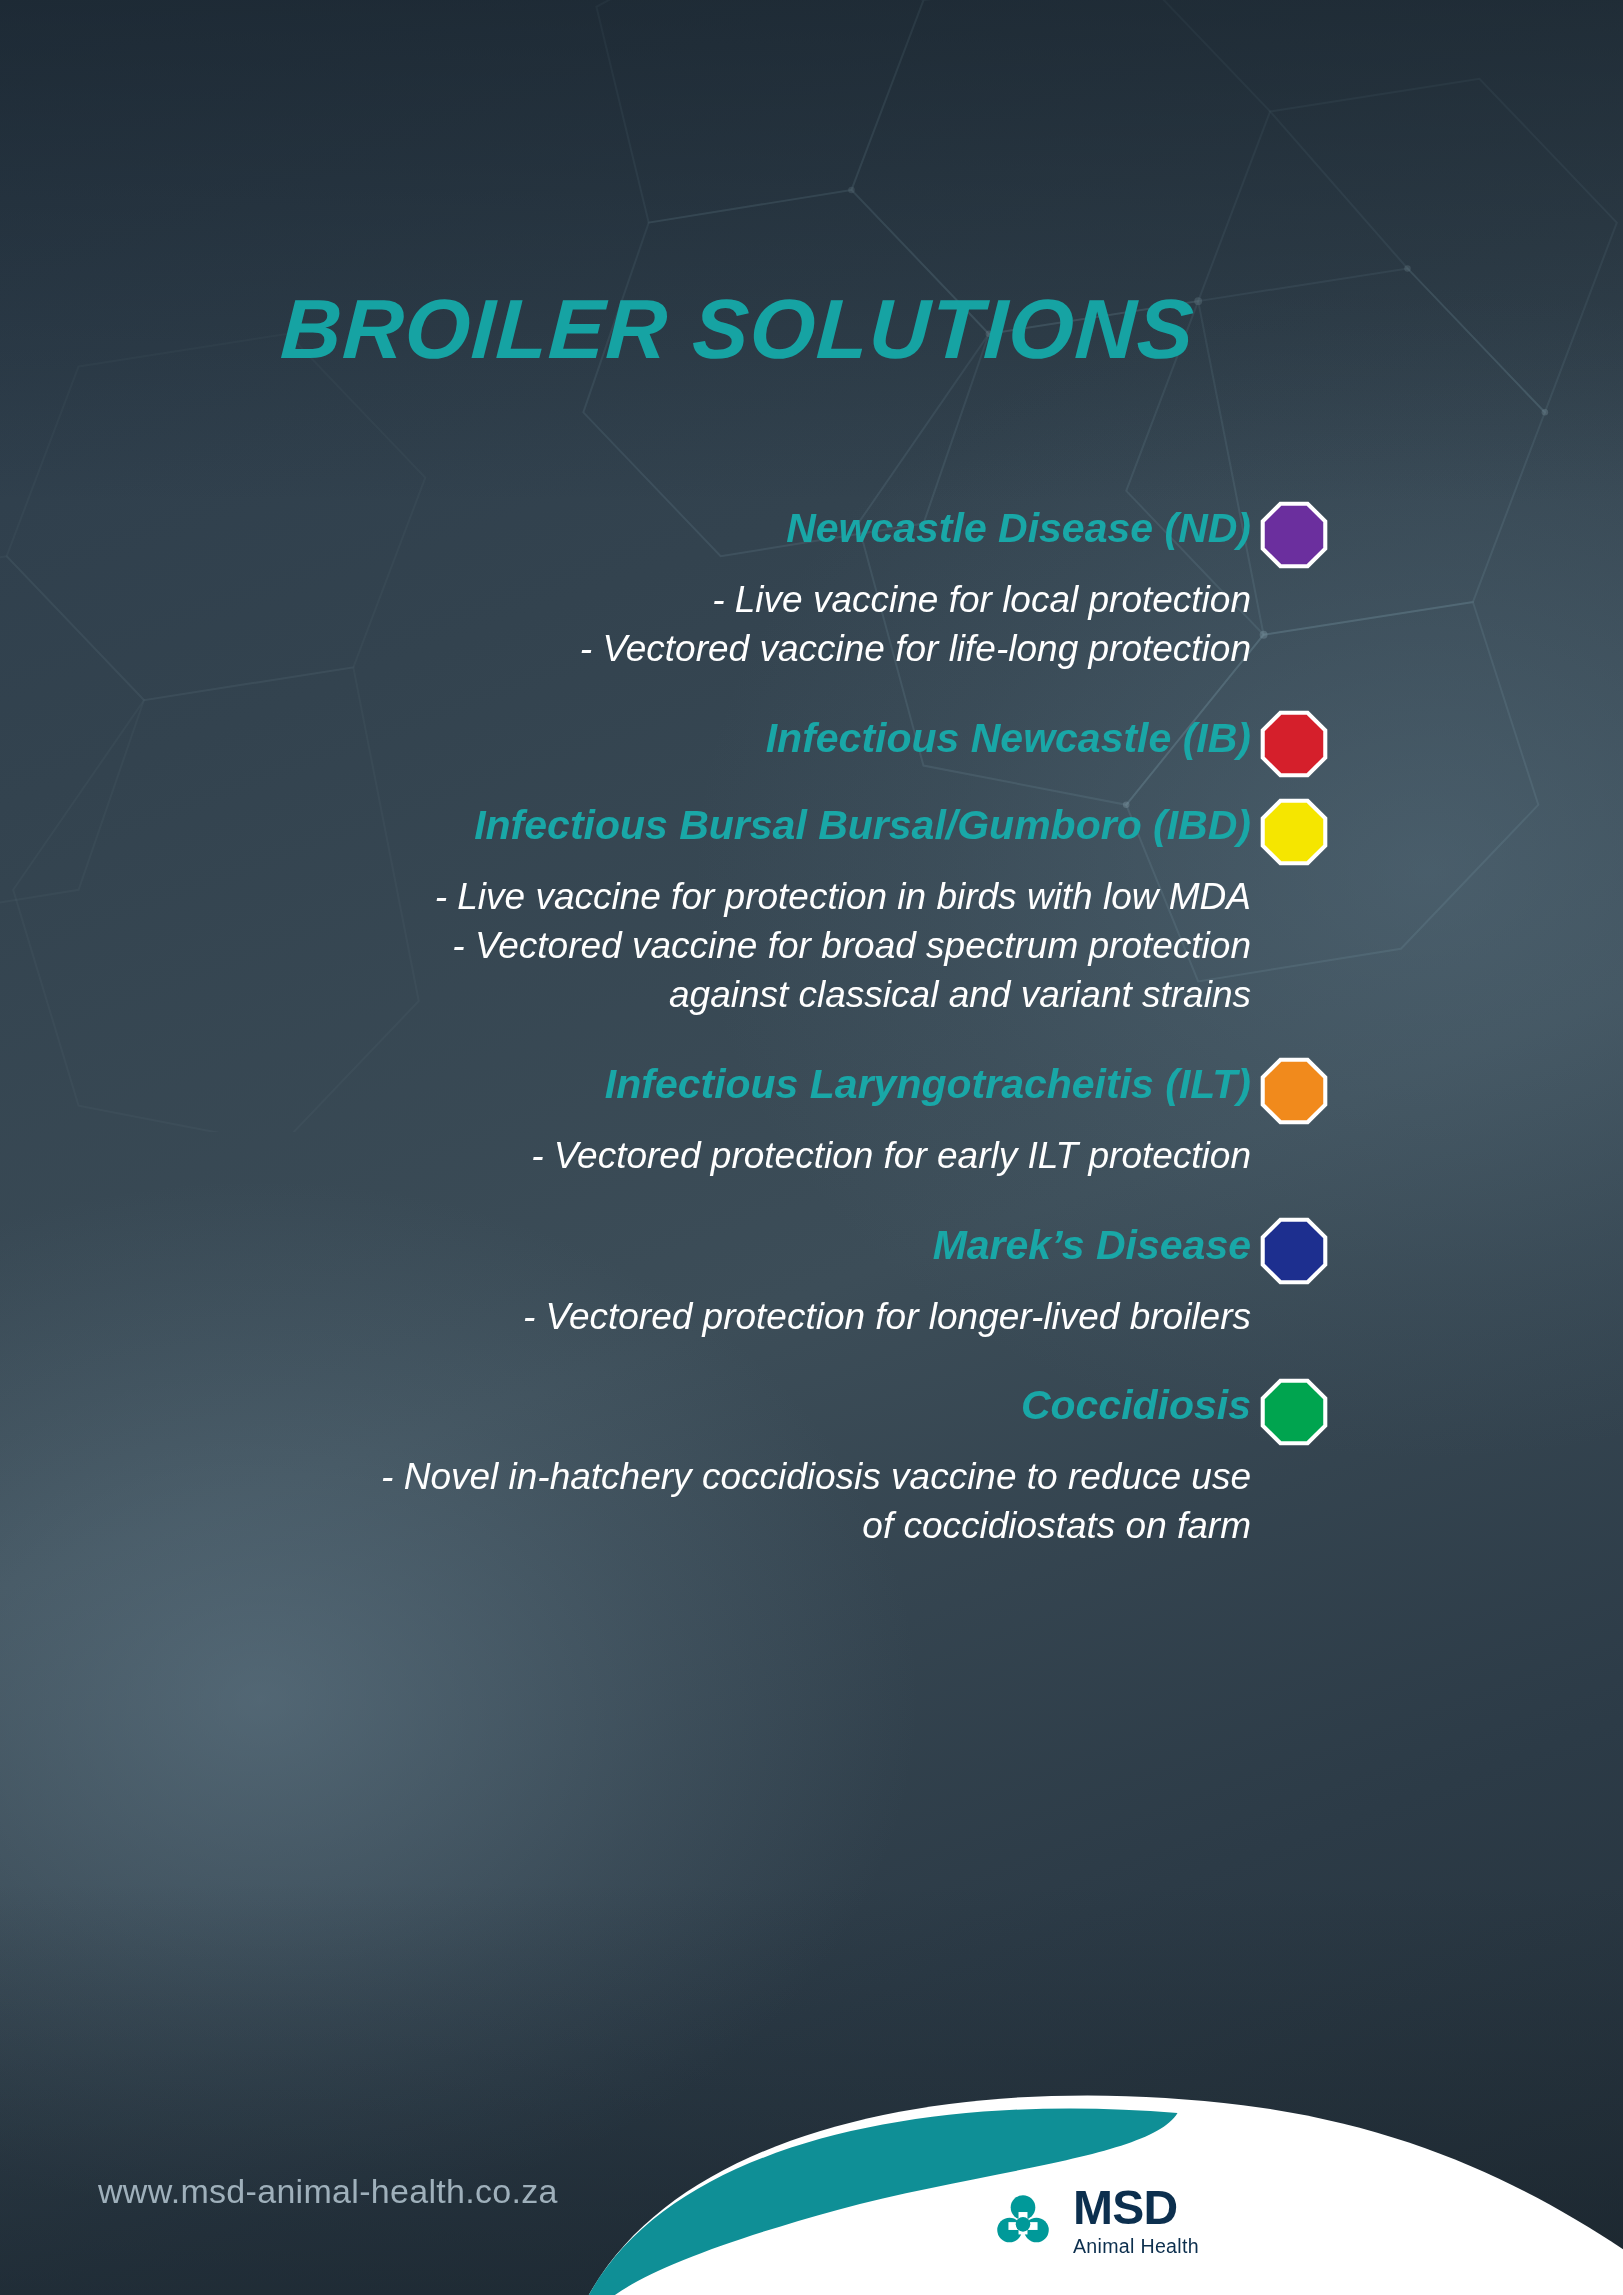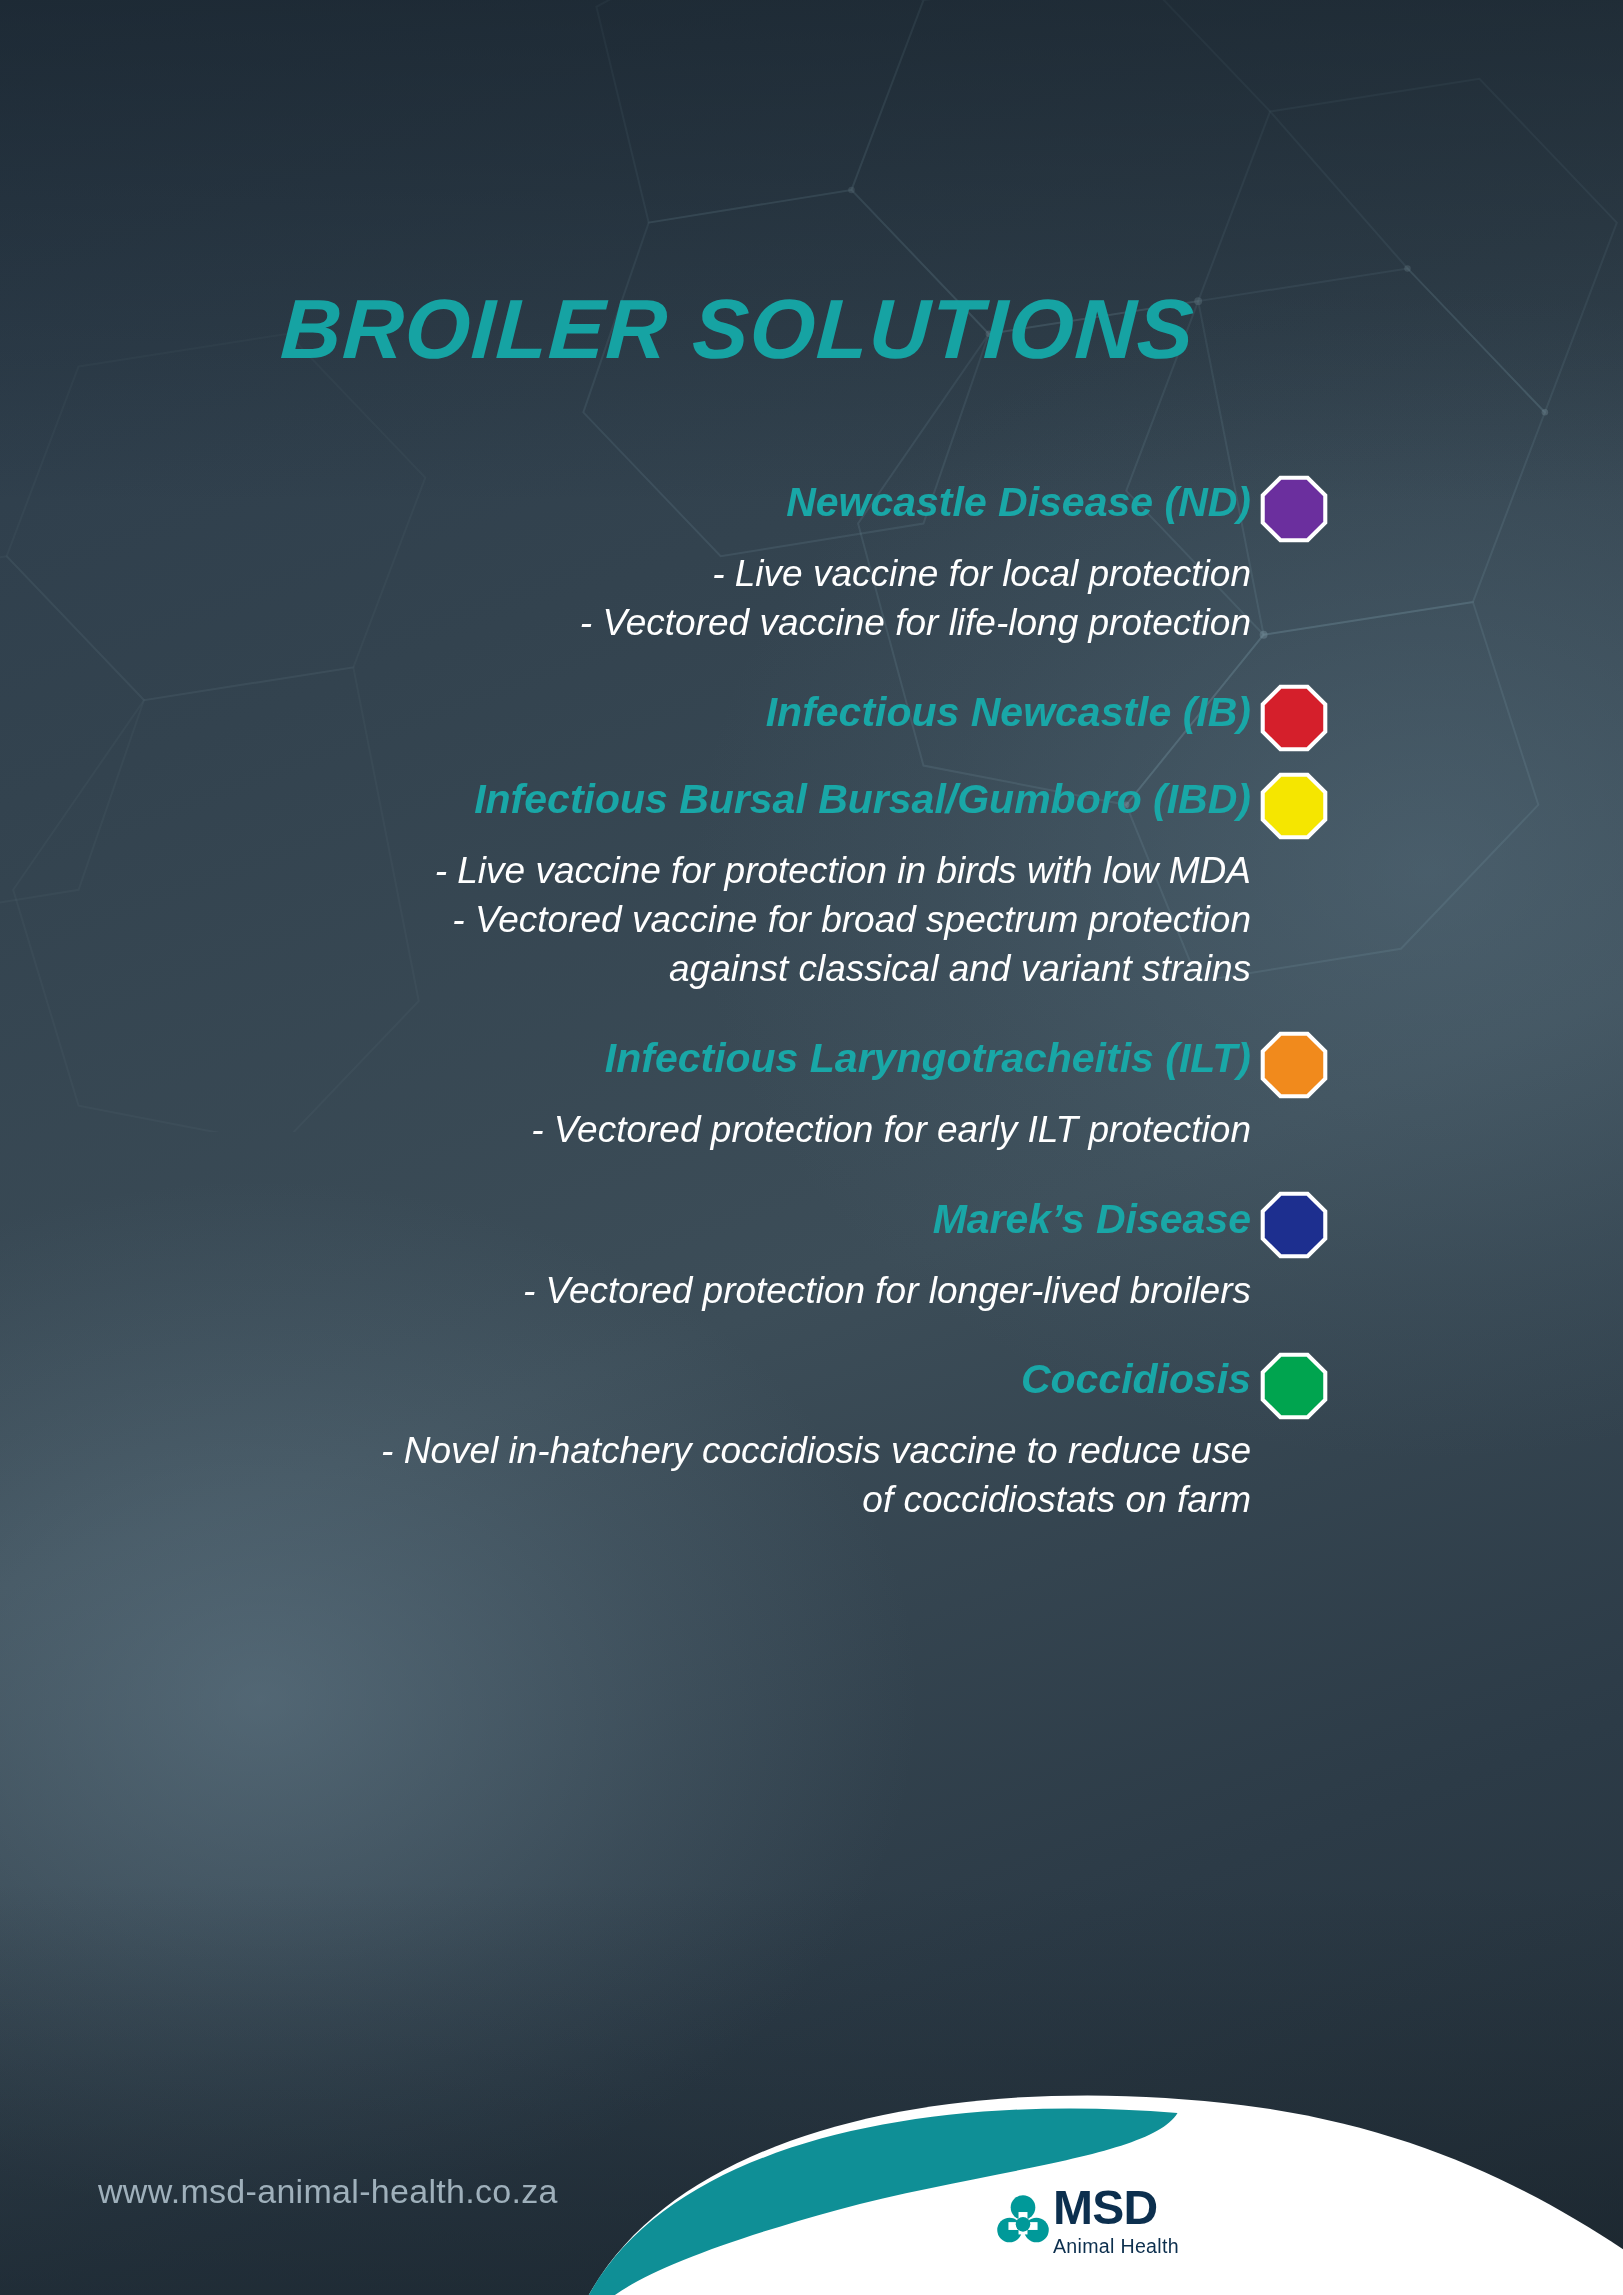--- a/index.html
+++ b/index.html
@@ -64,21 +64,21 @@
     font-weight: bold;
     font-style: italic;
     letter-spacing: 1.3px;
     transform: skewX(-3deg);
     white-space: nowrap;
   }
 
   .sections {
     position: absolute;
     left: 98px;
-    top: 480px;
+    top: 506px;
     width: 1230px;
   }
 
   .section {
     position: relative;
     margin-bottom: 42px;
   }
   .sec-head {
     color: #19a7a7;
     font-size: 41px;
@@ -128,21 +128,21 @@
     overflow: hidden;
     z-index: 4;
   }
   .logo {
     position: absolute;
     left: 995px;
     bottom: 38px;
     z-index: 6;
     display: flex;
     align-items: center;
-    gap: 2px;
+    gap: 22px;
   }
   .logo-mark { width: 56px; height: 56px; }
   .logo-text { line-height: 1; }
   .logo-msd {
     color: #0c2f4e;
     font-size: 48px;
     font-weight: bold;
     letter-spacing: -0.7px;
   }
   .logo-sub {

